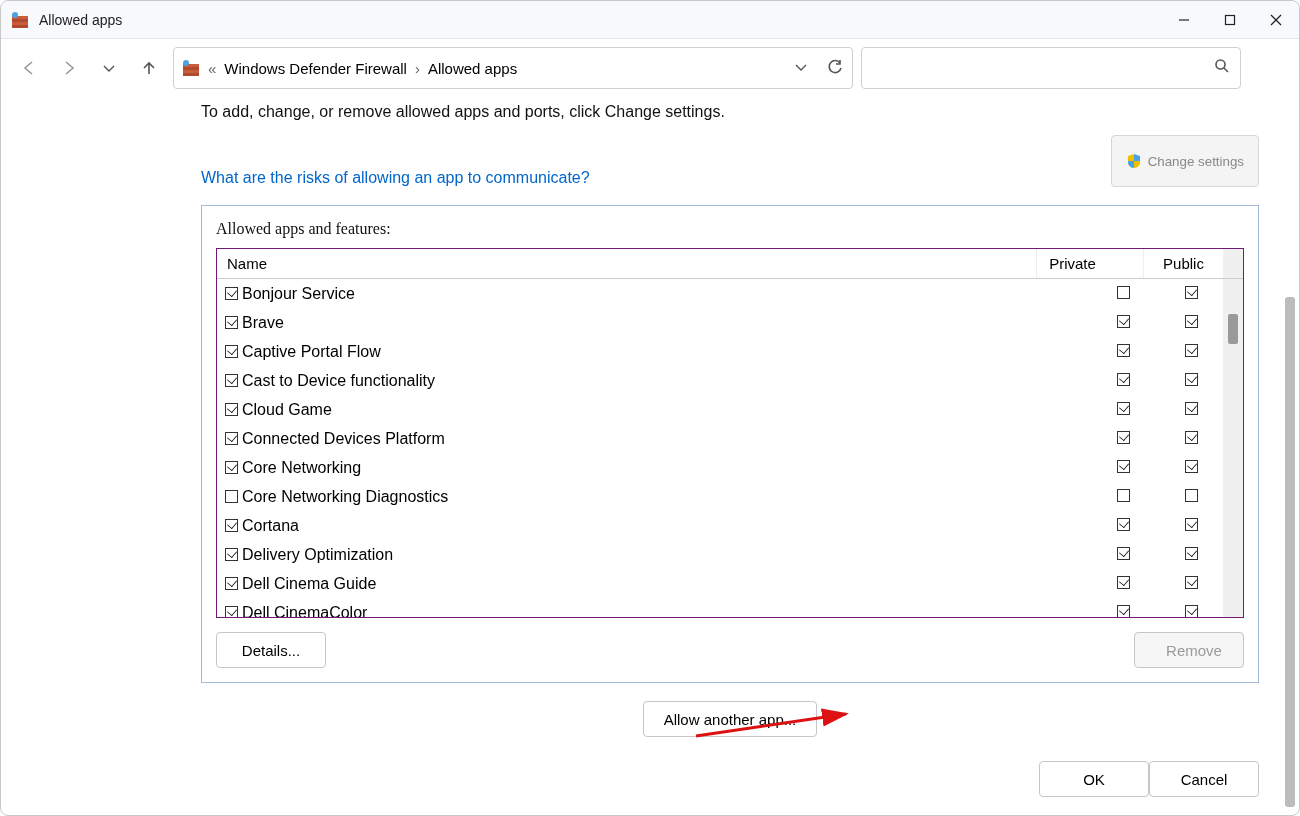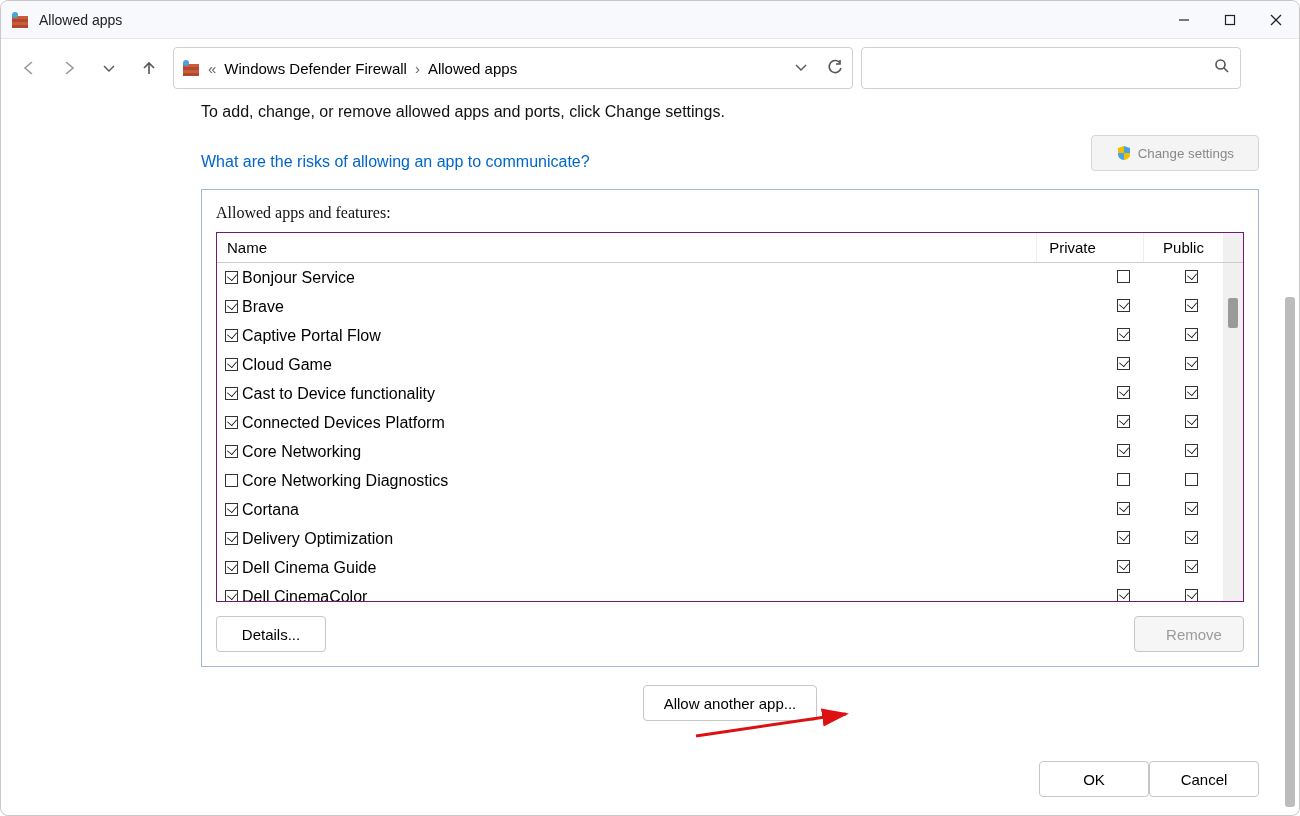--- a/index.html
+++ b/index.html
@@ -114,22 +114,22 @@
     display:flex;
     align-items:flex-end;
     margin-top: 14px;
   }
   .help-link {
     color: #0066cc;
     font-size: 16px;
   }
   .change-btn {
     margin-left:auto;
-    height: 36px;
-    padding: 0 24px;
+    height: 52px;
+    padding: 0 14px;
     border: 1px solid #d6d6d6;
     border-radius: 4px;
     background: #f4f4f4;
     display:flex; align-items:center; gap:6px;
     color:#888;
   }
   .shield-mini {
     width:16px; height:16px;
     display:inline-block;
   }
@@ -428,29 +428,29 @@
                   <div class="cell-name">
                     <span class="cb checked"></span>
                     <span>Captive Portal Flow</span>
                   </div>
                   <div class="cell-priv"><span class="cb checked"></span></div>
                   <div class="cell-pub"><span class="cb checked"></span></div>
                 </div>
                 <div class="row">
                   <div class="cell-name">
                     <span class="cb checked"></span>
+                    <span>Cast to Device functionality</span>
+                  </div>
+                  <div class="cell-priv"><span class="cb checked"></span></div>
+                  <div class="cell-pub"><span class="cb checked"></span></div>
+                </div>
+                <div class="row">
+                  <div class="cell-name">
+                    <span class="cb checked"></span>
                     <span>Cloud Game</span>
-                  </div>
-                  <div class="cell-priv"><span class="cb checked"></span></div>
-                  <div class="cell-pub"><span class="cb checked"></span></div>
-                </div>
-                <div class="row">
-                  <div class="cell-name">
-                    <span class="cb checked"></span>
-                    <span>Cast to Device functionality</span>
                   </div>
                   <div class="cell-priv"><span class="cb checked"></span></div>
                   <div class="cell-pub"><span class="cb checked"></span></div>
                 </div>
                 <div class="row">
                   <div class="cell-name">
                     <span class="cb checked"></span>
                     <span>Connected Devices Platform</span>
                   </div>
                   <div class="cell-priv"><span class="cb checked"></span></div>

